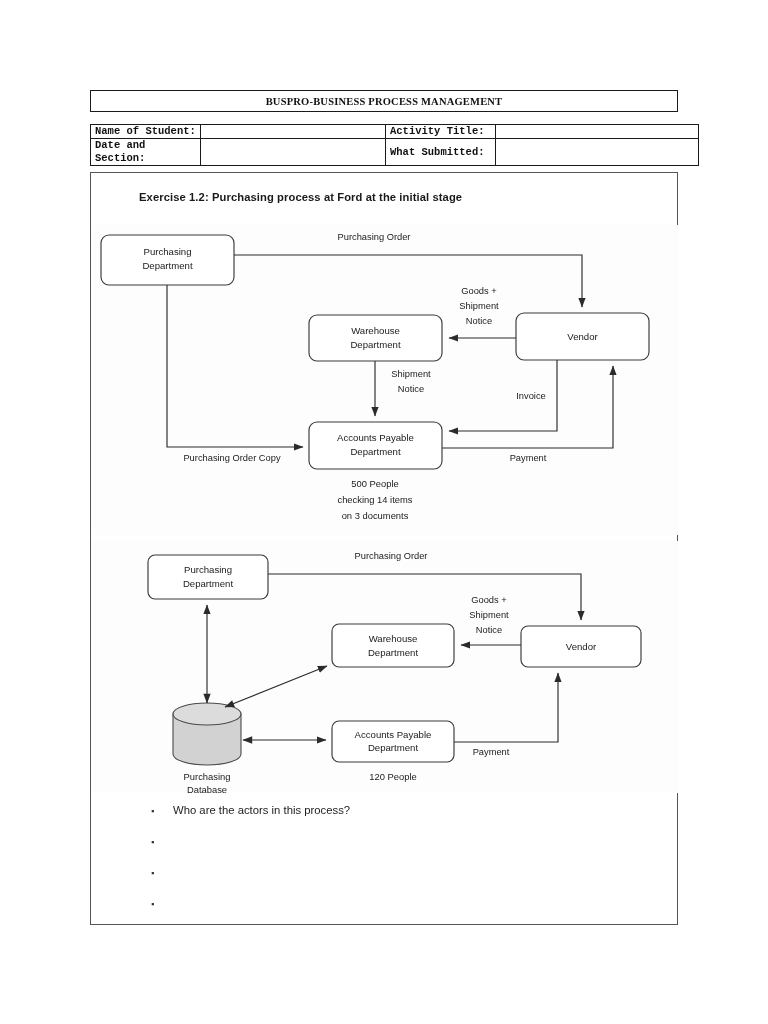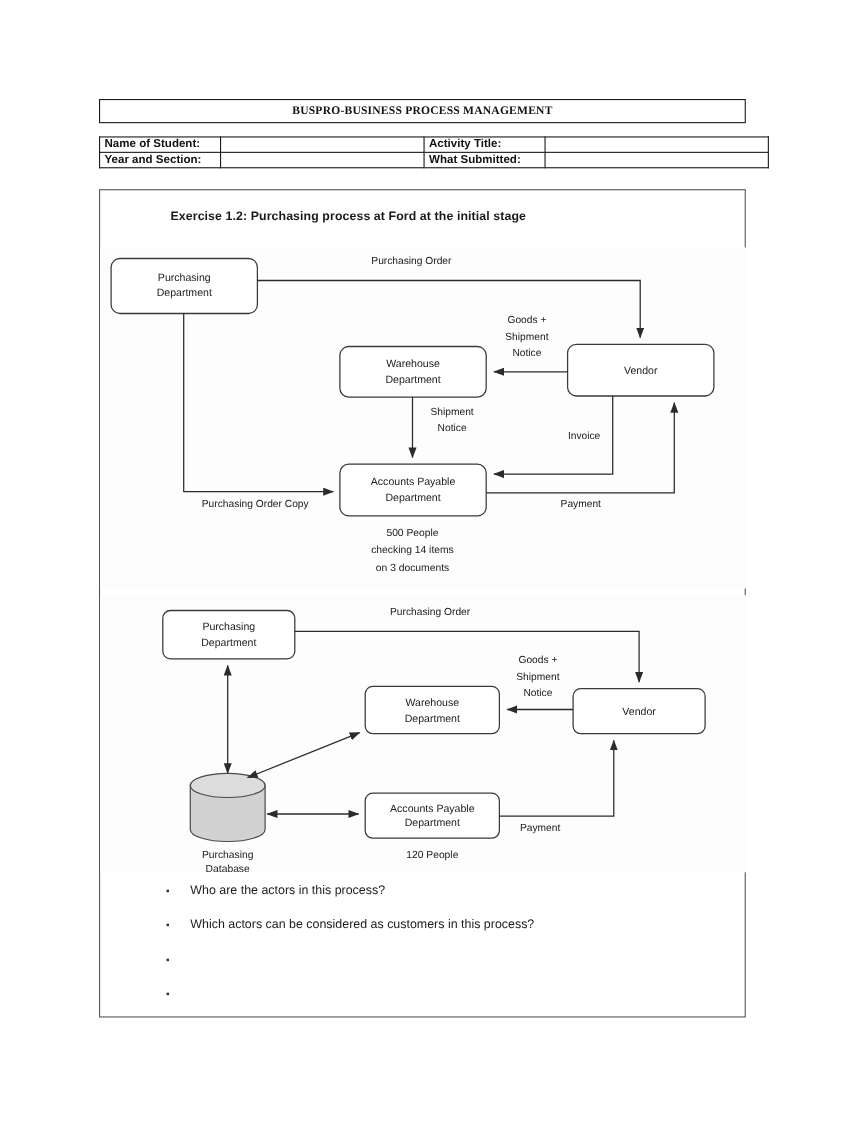--- a/index.html
+++ b/index.html
@@ -6,29 +6,29 @@
   body{width:768px;height:1024px;font-family:"Liberation Sans",sans-serif;color:#1a1a1a;}
   .page{position:relative;width:768px;height:1024px;overflow:hidden;background:#fff;}
 
   
   .title-bar{position:absolute;left:90px;top:90px;width:588px;height:22px;
     border:1.2px solid #1a1a1a;box-sizing:border-box;display:flex;align-items:center;justify-content:center;}
   .title-bar span{font-family:"Liberation Serif",serif;font-weight:bold;font-size:10.5px;letter-spacing:.2px;color:#111;}
 
   
   .info-table{position:absolute;left:90px;top:124px;width:588px;border-collapse:collapse;
-    font-family:Liberation Sans, sans-serif;font-size:10.5px;font-weight:bold;color:#111;table-layout:fixed;}
+    font-family:Liberation Mono, monospace;font-size:10.5px;font-weight:bold;color:#111;table-layout:fixed;}
   .info-table td{border:1.1px solid #1a1a1a;height:13px;padding:0 0 0 4px;line-height:13px;vertical-align:middle;}
   .c-lbl1{width:105px;} .c-val1{width:180px;} .c-lbl2{width:105px;} .c-val2{width:198px;}
 
   
   .content-box{position:absolute;left:90px;top:172px;width:588px;height:753px;
     border:1.3px solid #555;box-sizing:border-box;background:#fff;}
 
-  .exercise-title{position:absolute;left:64px;top:18px;font-size:11.2px;font-weight:bold;color:#1a1a1a;
+  .exercise-title{position:absolute;left:48px;top:18px;font-size:11.2px;font-weight:bold;color:#1a1a1a;
     letter-spacing:.1px;}
 
   .diagram{position:absolute;left:0;background:#fdfdfd;}
   #diagram-1{top:52px;width:588px;height:310px;}
   #diagram-2{top:368px;width:588px;height:252px;}
 
   .questions{position:absolute;left:60px;top:630px;width:520px;}
   .q-item{display:flex;align-items:baseline;margin-bottom:17px;}
   .q-bullet{width:22px;flex:0 0 22px;color:#2f2f2f;font-size:9px;line-height:14px;}
   .q-text{font-size:11.3px;color:#1c1c1c;line-height:14px;text-align:right;}
@@ -53,21 +53,21 @@
 
   <table class="info-table">
     <tbody>
       <tr>
         <td class="c-lbl1">Name of Student:</td>
         <td class="c-val1"></td>
         <td class="c-lbl2">Activity Title:</td>
         <td class="c-val2"></td>
       </tr>
       <tr>
-        <td class="c-lbl1">Year and Section:</td>
+        <td class="c-lbl1">Date and Section:</td>
         <td class="c-val1"></td>
         <td class="c-lbl2">What Submitted:</td>
         <td class="c-val2"></td>
       </tr>
     </tbody>
   </table>
 
   <div class="content-box">
 
     <div class="exercise-title">Exercise 1.2: Purchasing process at Ford at the initial stage</div>
@@ -214,21 +214,20 @@
       </g>
     </svg>
 
     <div class="questions">
       <div class="q-item">
         <span class="q-bullet">▪</span>
         <span class="q-text">Who are the actors in this process?</span>
       </div>
       <div class="q-item">
         <span class="q-bullet">▪</span>
-        <span class="q-text">Which actors can be considered as customers in this process?</span>
       </div>
       <div class="q-item">
         <span class="q-bullet">▪</span>
       </div>
       <div class="q-item">
         <span class="q-bullet">▪</span>
       </div>
     </div>
 
   </div>

